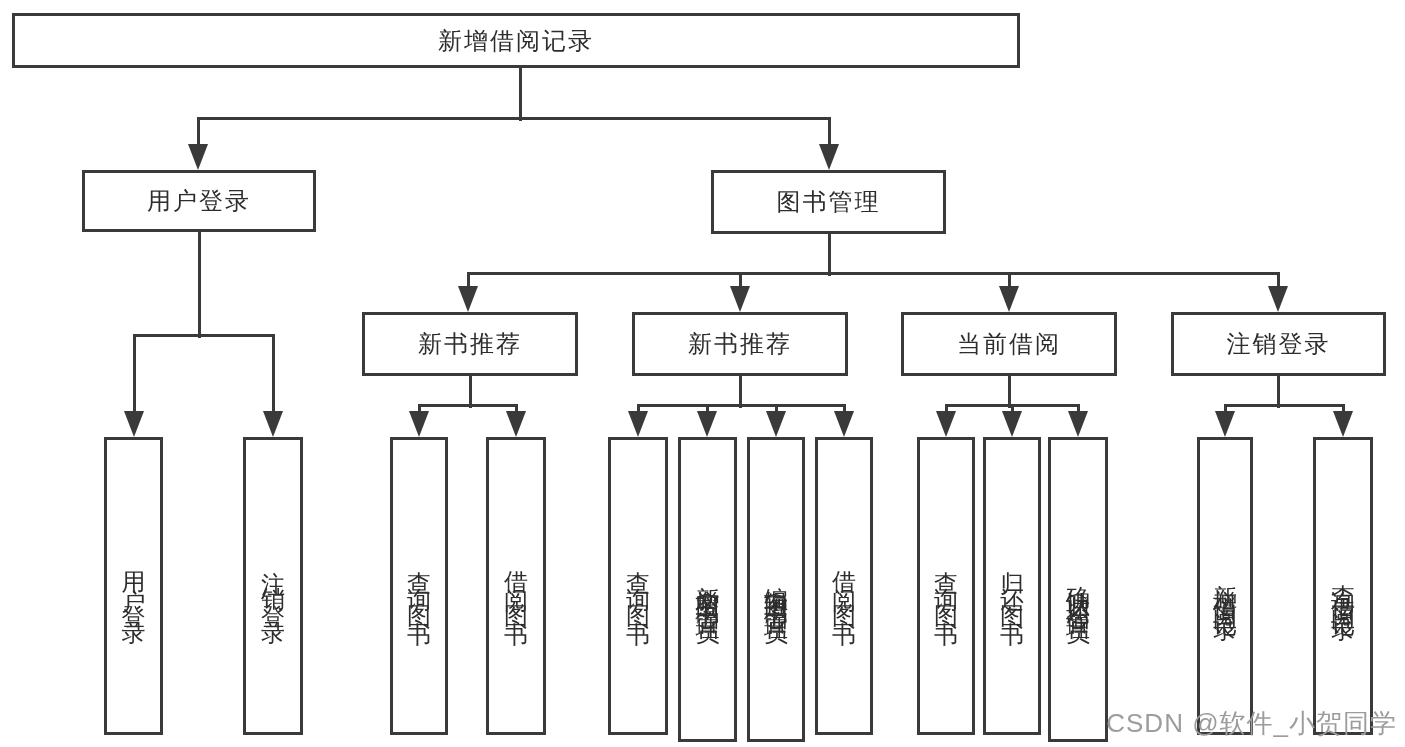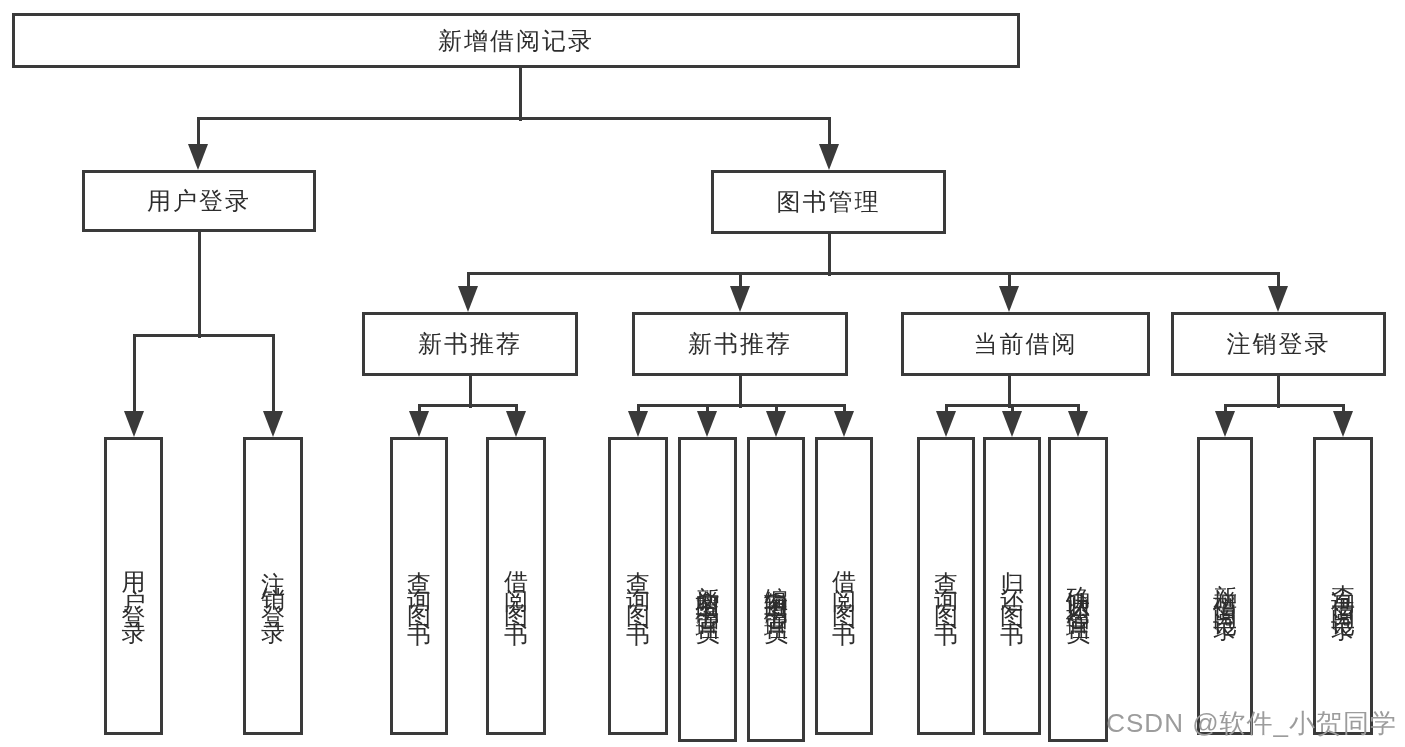--- a/index.html
+++ b/index.html
@@ -103,21 +103,21 @@
       <div class="arrowhead" style="left: 1215px; top: 411px;"></div>
       <div class="seg" style="left: 1341.5px; top: 405px; width: 3px; height: 8px;"></div>
       <div class="arrowhead" style="left: 1333px; top: 411px;"></div>
     </div>
   <div id="nodes">
       <div class="node" style="left: 12px; top: 13px; width: 1008px; height: 55px;">新增借阅记录</div>
       <div class="node" style="left: 82px; top: 170px; width: 234px; height: 62px;">用户登录</div>
       <div class="node" style="left: 711px; top: 170px; width: 235px; height: 64px;">图书管理</div>
       <div class="node" style="left: 362px; top: 312px; width: 216px; height: 64px;">新书推荐</div>
       <div class="node" style="left: 632px; top: 312px; width: 216px; height: 64px;">新书推荐</div>
-      <div class="node" style="left: 901px; top: 312px; width: 249px; height: 64px;">当前借阅</div>
+      <div class="node" style="left: 901px; top: 312px; width: 216px; height: 64px;">当前借阅</div>
       <div class="node" style="left: 1171px; top: 312px; width: 215px; height: 64px;">注销登录</div>
       <div class="node vertical" style="left: 104px; top: 437px; width: 59px; height: 298px;">用户登录</div>
       <div class="node vertical" style="left: 243px; top: 437px; width: 60px; height: 298px;">注销登录</div>
       <div class="node vertical" style="left: 390px; top: 437px; width: 58px; height: 298px;">查询图书</div>
       <div class="node vertical" style="left: 486px; top: 437px; width: 60px; height: 298px;">借阅图书</div>
       <div class="node vertical" style="left: 608px; top: 437px; width: 60px; height: 298px;">查询图书</div>
       <div class="node vertical xlong" style="left: 678px; top: 437px; width: 59px; height: 305px;">新增图书（管理员）</div>
       <div class="node vertical xlong" style="left: 747px; top: 437px; width: 58px; height: 305px;">编辑图书（管理员）</div>
       <div class="node vertical" style="left: 815px; top: 437px; width: 58px; height: 298px;">借阅图书</div>
       <div class="node vertical" style="left: 917px; top: 437px; width: 58px; height: 298px;">查询图书</div>

